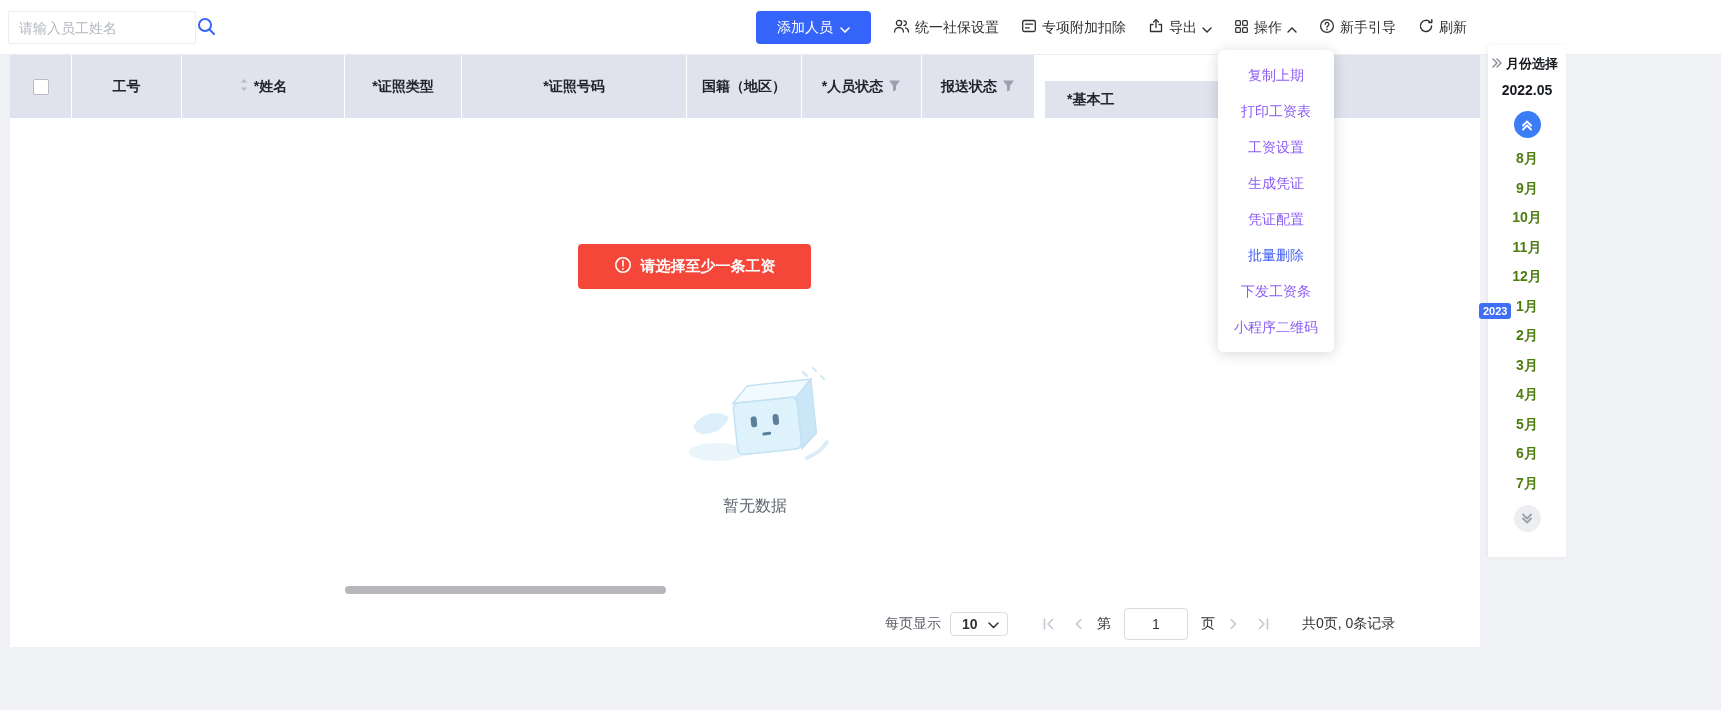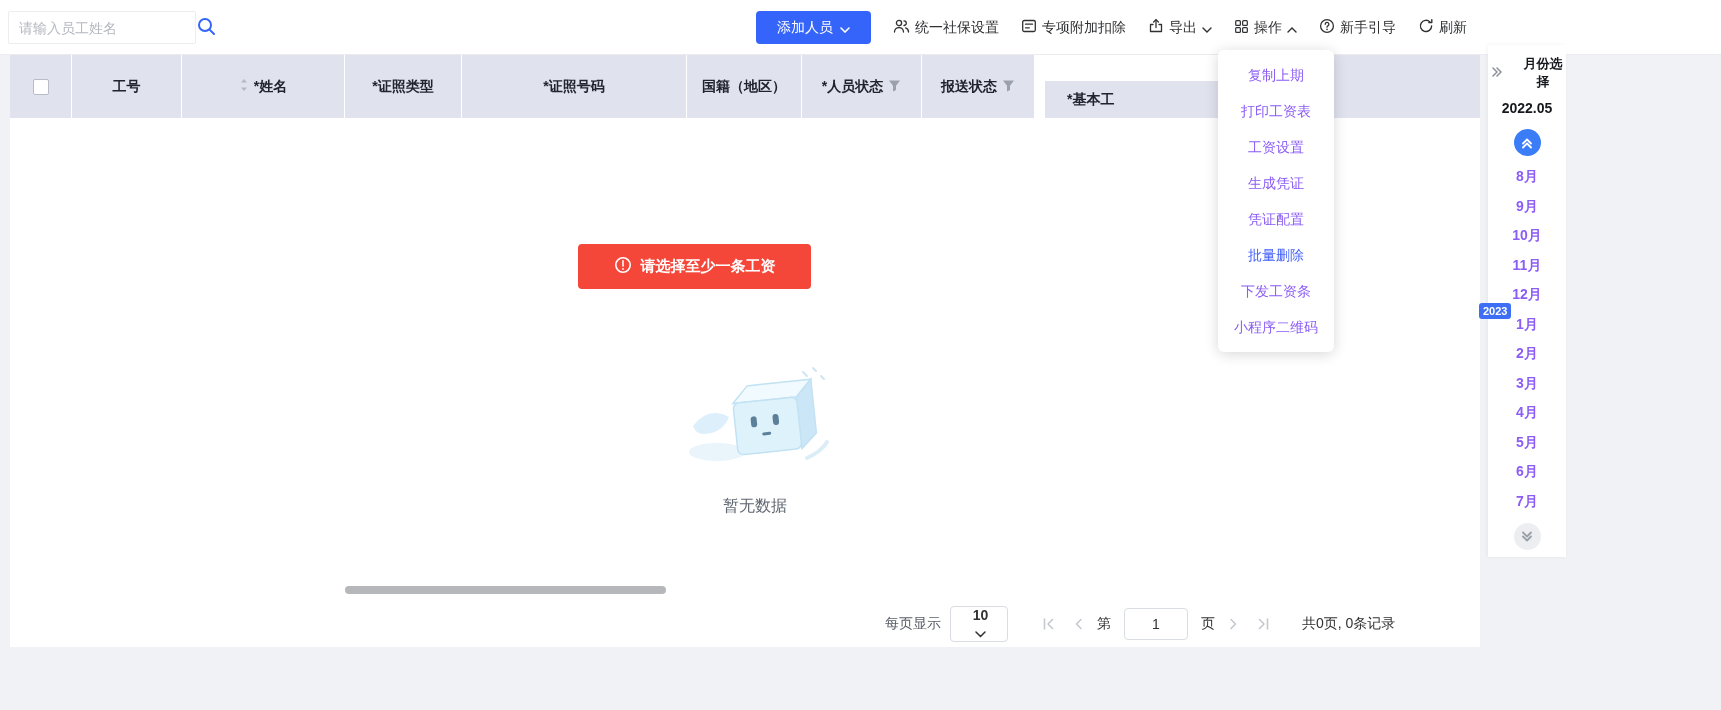--- a/index.html
+++ b/index.html
@@ -87,49 +87,49 @@
     background:#b5b7bb; border-radius:4px; cursor:pointer;
   }
 
   
   .pager {
     position:absolute; left:875px; top:551px; height:36px;
     display:flex; align-items:center; font-size:14px; color:#303133;
   }
   .pager .lbl { color:#5a5e66; }
   .per-page {
-    width:58px; height:36px; border:1px solid #d9dce3; border-radius:4px; background:#fff;
+    width:58px; height:24px; border:1px solid #d9dce3; border-radius:4px; background:#fff;
     display:flex; align-items:center; justify-content:space-between; padding:0 8px 0 11px;
-    margin:0 26px 0 9px; cursor:pointer; font-weight:bold;flex-direction:column;
+    margin:0 26px 0 9px; cursor:pointer; font-weight:bold;
   }
   .pg-ic { display:flex; align-items:center; cursor:pointer; padding:0 7px; }
   .page-input {
     width:64px; height:32px; border:1px solid #d9dce3; border-radius:4px; text-align:center;
     font-size:14px; color:#303133; outline:none; margin:0 10px; font-family:inherit;
   }
   .pg-txt { margin:0 3px; }
   .pager .summary { margin-left:24px; }
 
   
   .month-panel {
     position:absolute; left:1488px; top:45px; width:78px; height:512px;
     background:#fff; z-index:6; box-shadow:-1px 0 4px rgba(0,0,0,.05);
   }
-  .mp-head { display:flex; align-items:center; gap:17px; padding:10px 0 0 3px;text-align:center; }
+  .mp-head { display:flex; align-items:center; gap:3px; padding:10px 0 0 3px; }
   .mp-title { font-size:13px; font-weight:bold; color:#15181d; }
   .mp-current { text-align:center; font-size:14px; font-weight:bold; color:#15181d; margin-top:9px; }
   .mp-btn {
     width:27px; height:27px; border-radius:50%; border:none; margin:13px auto 6px auto;
     display:flex; align-items:center; justify-content:center; cursor:pointer;
   }
   .mp-btn.up { background:#3b7cf7; }
   .mp-btn.down { background:#eceef1; margin-top:7px; }
   .mp-month {
     height:29.5px; line-height:29.5px; text-align:center;
-    font-size:14px; font-weight:bold; color:#8b5cf6; cursor:pointer;
+    font-size:14px; font-weight:bold; color:#4d7c0f; cursor:pointer;
   }
   .year-badge {
     position:absolute; left:1479px; top:303px; background:#3d6ef5; color:#fff;
     font-size:11px; font-weight:bold; padding:2px 4px; border-radius:3px; z-index:8;
   }
 </style>
 </head>
 <body>
 
 <div class="topbar">

